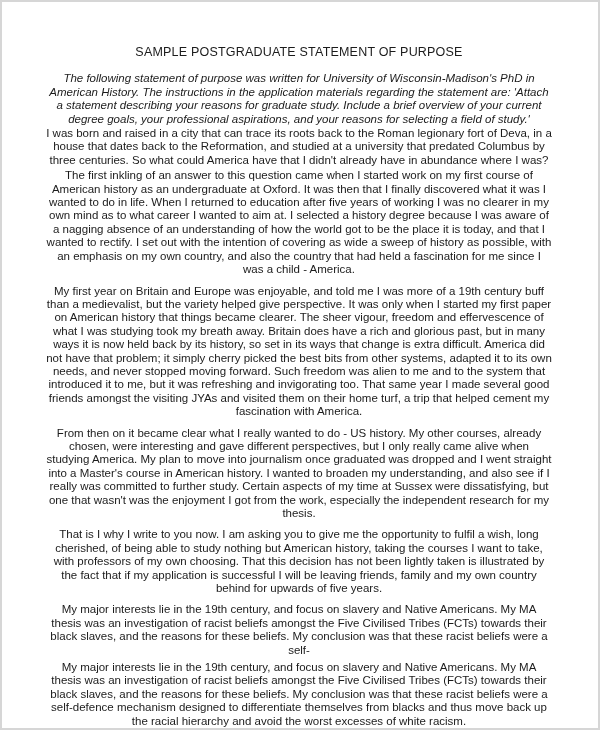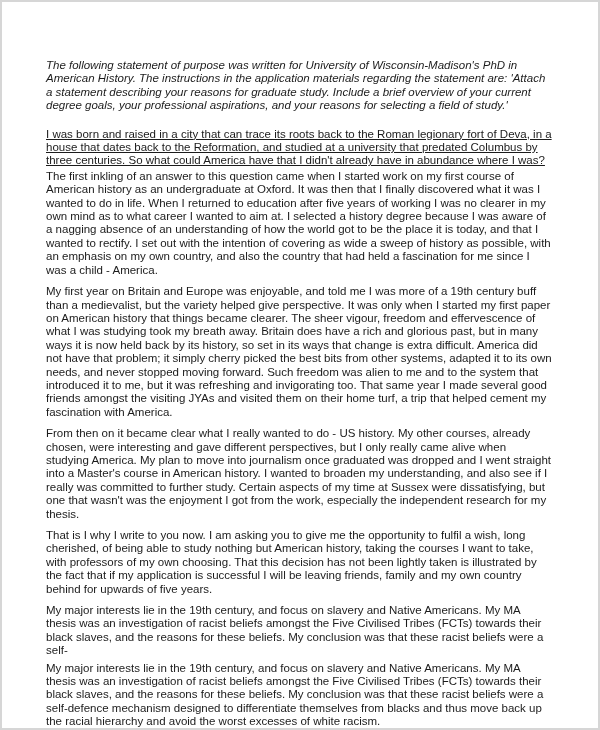--- a/index.html
+++ b/index.html
@@ -23,41 +23,41 @@
   .doc-title {
     margin: 0;
     font-size: 12.5px;
     font-weight: normal;
     text-align: center;
     letter-spacing: 0.2px;
     white-space: nowrap;
   }
   p {
     margin: 8px 0 0 0;
-    text-align: left;
+    text-align: center;
   }
   p.intro {
     margin-top: 13px;
     font-style: italic;
   }
   p.para-first {
-    margin-top: 15px;
-    text-decoration: underline;
+    margin-top: 1px;
   }
   p.para-second {
     margin-top: 2px;
   }
   p.para-repeat {
     margin-top: 4px;
   }
 </style>
 </head>
 <body>
 
 <div class="page">
+  <h1 class="doc-title">SAMPLE POSTGRADUATE STATEMENT OF PURPOSE</h1>
 
   <p class="intro">The following statement of purpose was written for University of Wisconsin-Madison's PhD in American History.  The instructions in the application materials regarding the statement are:  'Attach a statement describing your reasons for graduate study. Include a brief overview of your current degree goals, your professional aspirations, and your reasons for selecting a field of study.'</p>
 
   <p class="para-first">I was born and raised in a city that can trace its roots back to the Roman legionary fort of Deva, in a house that dates back to the Reformation, and studied at a university that predated Columbus by three centuries. So what could America have that I didn't already have in abundance where I was?</p>
 
   <p class="para-second">The first inkling of an answer to this question came when I started work on my first course of American history as an undergraduate at Oxford. It was then that I finally discovered what it was I wanted to do in life. When I returned to education after five years of working I was no clearer in my own mind as to what career I wanted to aim at. I selected a history degree because I was aware of a nagging absence of an understanding of how the world got to be the place it is today, and that I wanted to rectify. I set out with the intention of covering as wide a sweep of history as possible, with an emphasis on my own country, and also the country that had held a fascination for me since I was a child - America.</p>
 
   <p>My first year on Britain and Europe was enjoyable, and told me I was more of a 19th century buff than a medievalist, but the variety helped give perspective. It was only when I started my first paper on American history that things became clearer. The sheer vigour, freedom and effervescence of what I was studying took my breath away. Britain does have a rich and glorious past, but in many ways it is now held back by its history, so set in its ways that change is extra difficult. America did not have that problem; it simply cherry picked the best bits from other systems, adapted it to its own needs, and never stopped moving forward. Such freedom was alien to me and to the system that introduced it to me, but it was refreshing and invigorating too. That same year I made several good friends amongst the visiting JYAs and visited them on their home turf, a trip that helped cement my fascination with America.</p>
 
   <p>From then on it became clear what I really wanted to do - US history. My other courses, already chosen, were interesting and gave different perspectives, but I only really came alive when studying America. My plan to move into journalism once graduated was dropped and I went straight into a Master's course in American history. I wanted to broaden my understanding, and also see if I really was committed to further study. Certain aspects of my time at Sussex were dissatisfying, but one that wasn't was the enjoyment I got from the work, especially the independent research for my thesis.</p>

